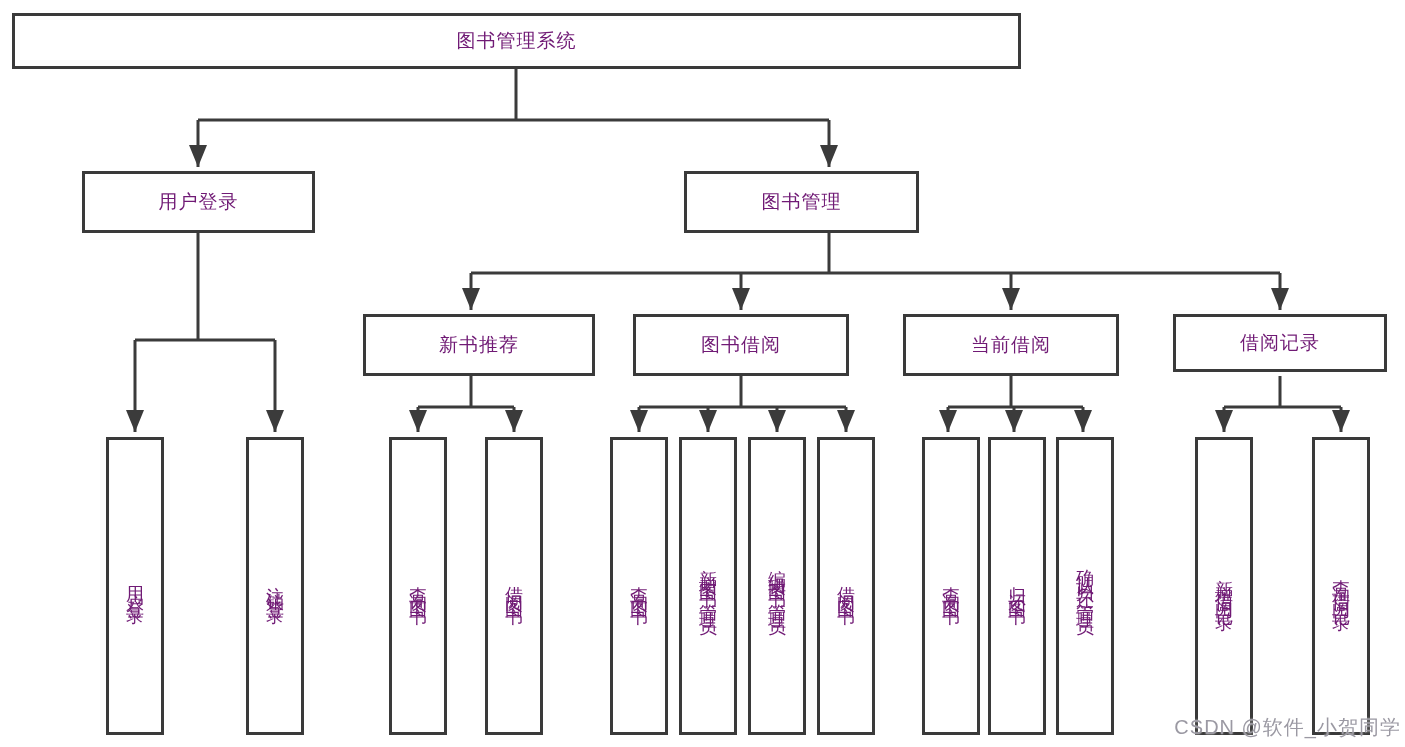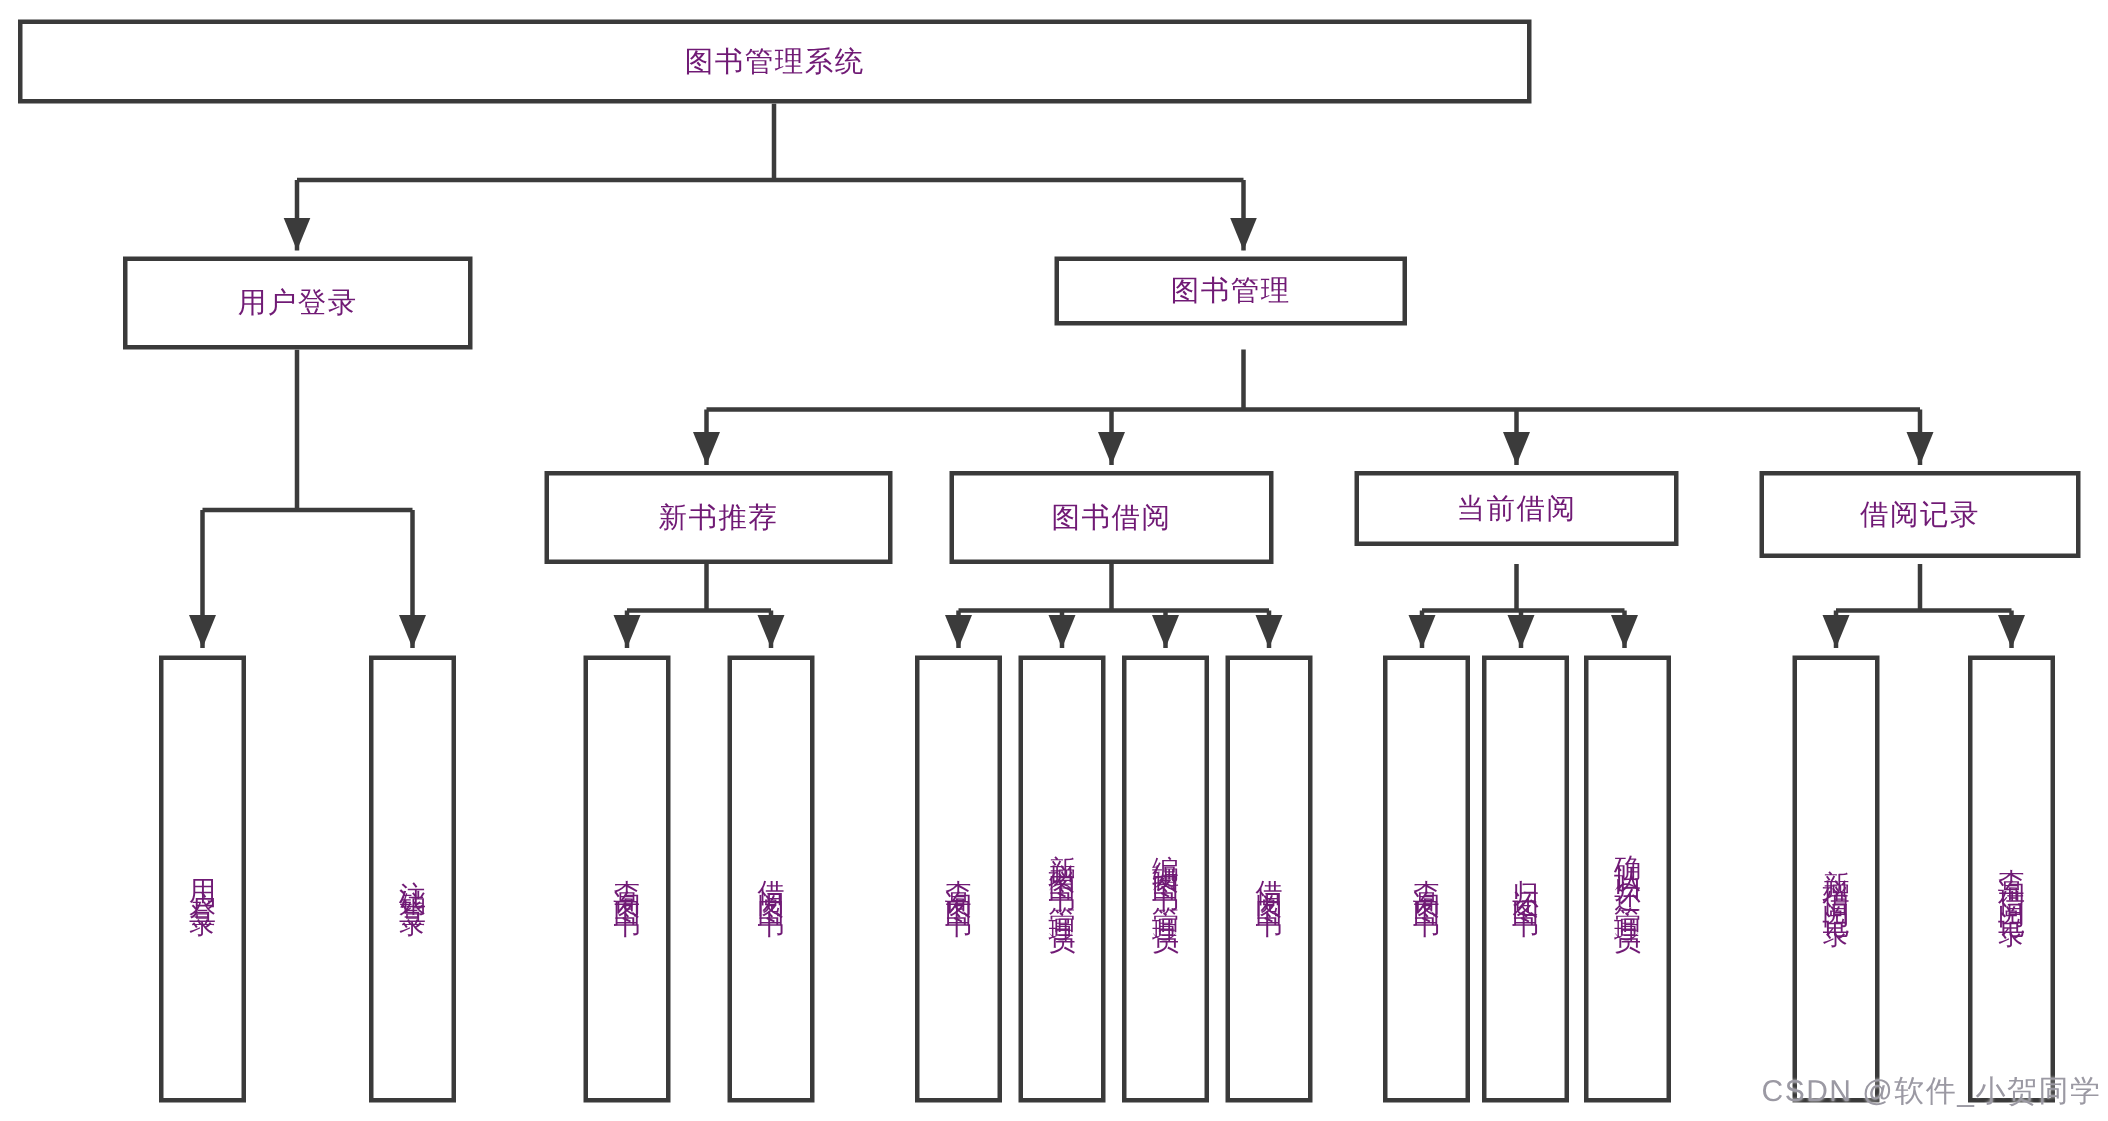--- a/index.html
+++ b/index.html
@@ -111,31 +111,31 @@
     </g>
   </svg>
 
   <div class="node hlabel" style="left:12px; top:13px; width:1009px; height:56px">
     <span>图书管理系统</span>
   </div>
 
   <div class="node hlabel" style="left:82px; top:171px; width:233px; height:62px">
     <span>用户登录</span>
   </div>
-  <div class="node hlabel" style="left:703px; top:171px; width:235px; height:46px">
+  <div class="node hlabel" style="left:684px; top:171px; width:235px; height:62px">
     <span>图书管理</span>
   </div>
 
   <div class="node hlabel" style="left:363px; top:314px; width:232px; height:62px">
     <span>新书推荐</span>
   </div>
   <div class="node hlabel" style="left:633px; top:314px; width:216px; height:62px">
     <span>图书借阅</span>
   </div>
-  <div class="node hlabel" style="left:903px; top:314px; width:216px; height:50px">
+  <div class="node hlabel" style="left:903px; top:314px; width:216px; height:62px">
     <span>当前借阅</span>
   </div>
   <div class="node hlabel" style="left:1173px; top:314px; width:214px; height:58px">
     <span>借阅记录</span>
   </div>
 
   <div class="node leaf" style="left:106px; top:437px; width:58px; height:298px">
     <span>用户登录</span>
   </div>
   <div class="node leaf" style="left:246px; top:437px; width:58px; height:298px">

